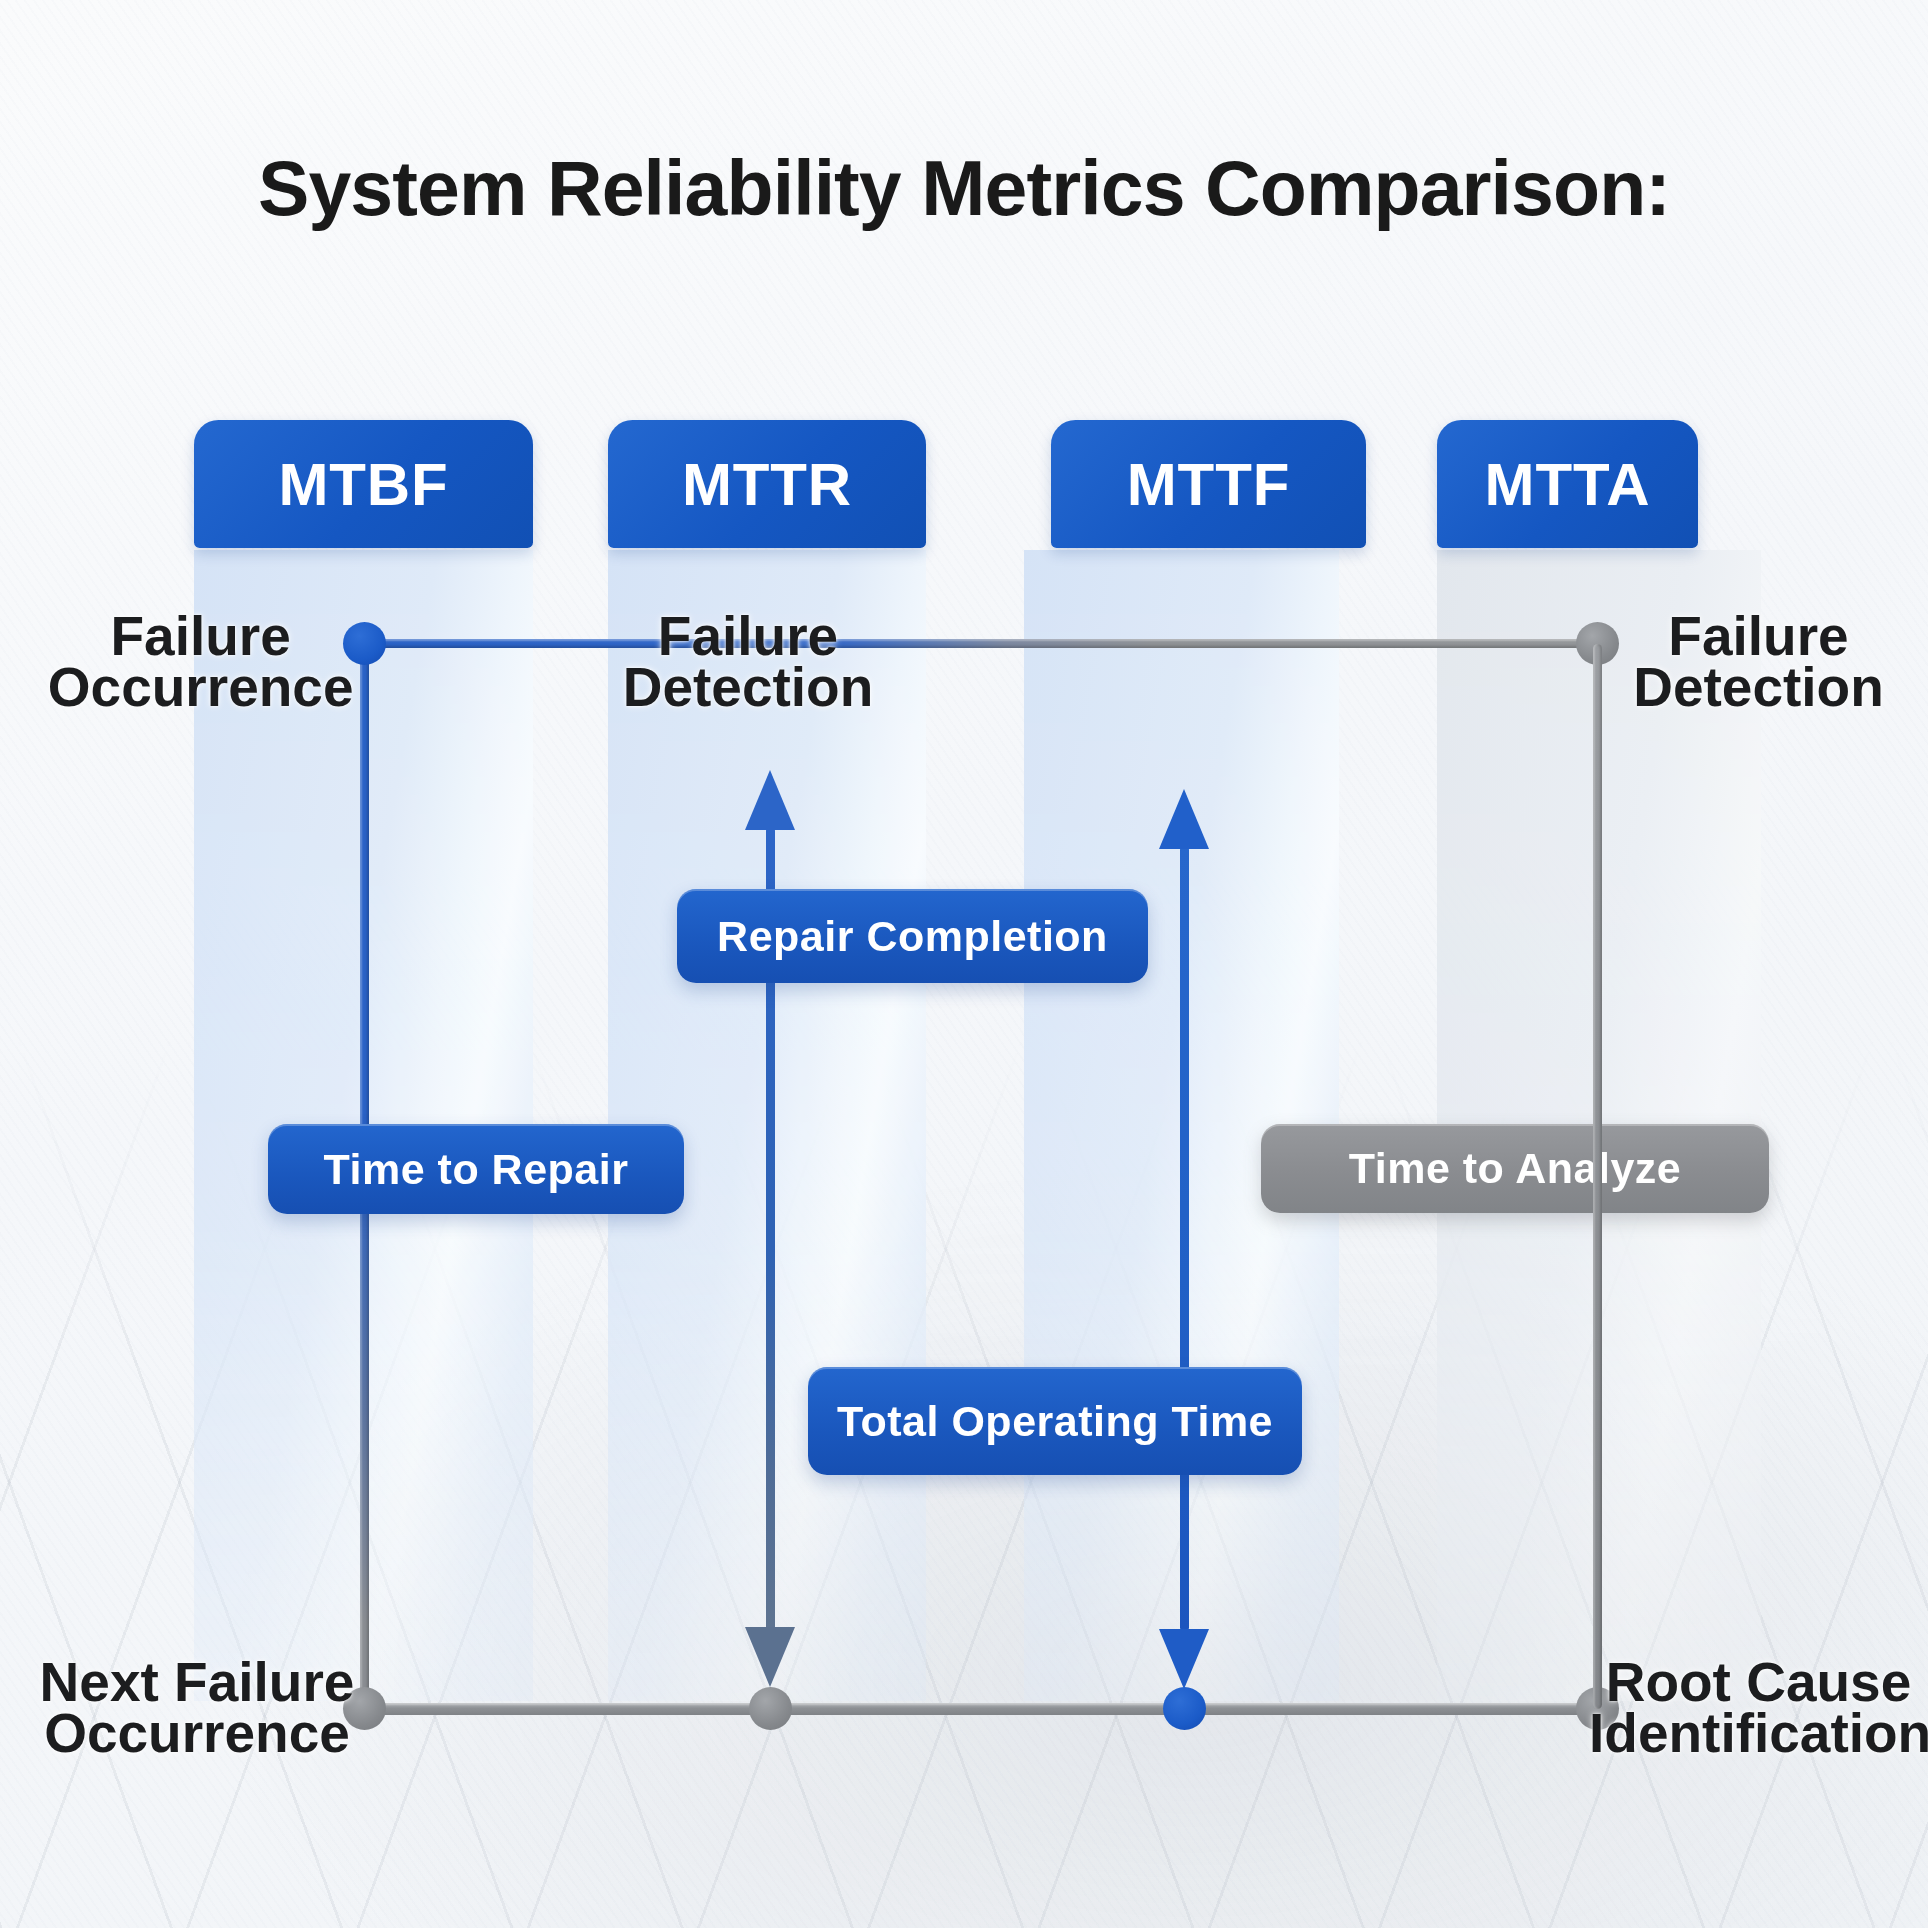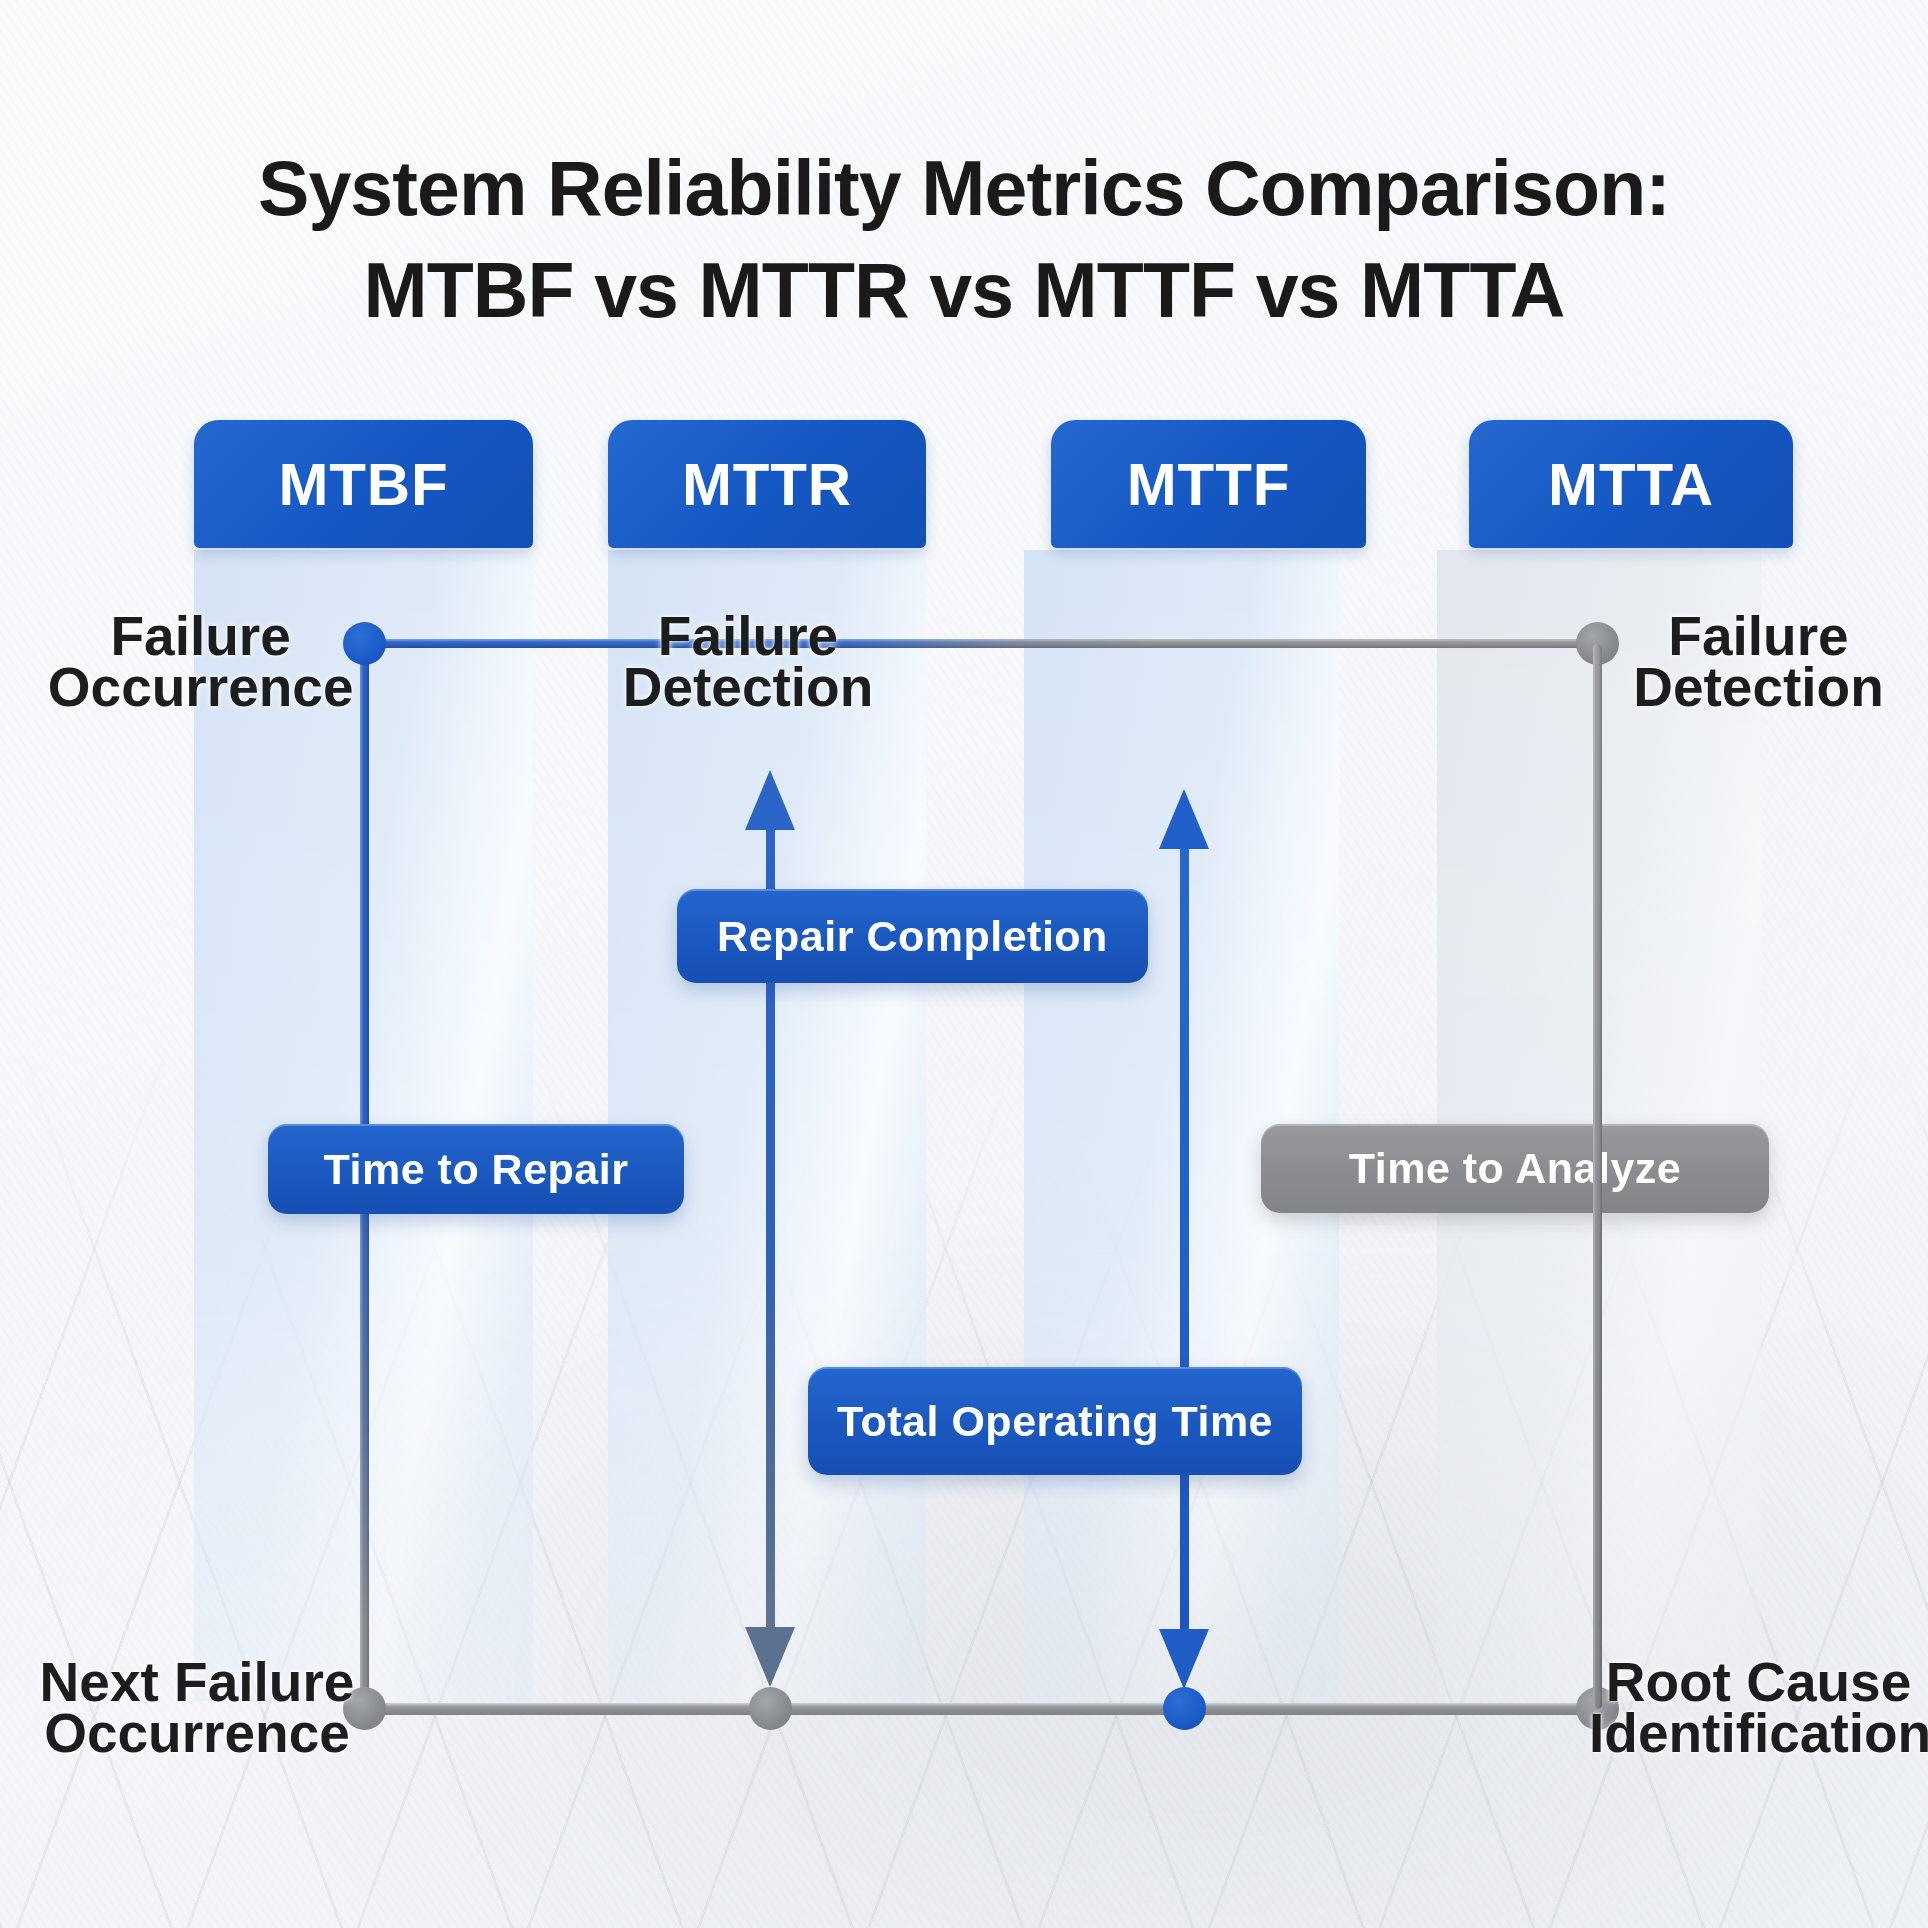--- a/index.html
+++ b/index.html
@@ -31,21 +31,21 @@
   .hdr{
     position:absolute;top:420px;height:128px;border-radius:24.5px 24.5px 5.6px 5.6px;
     background:linear-gradient(135deg,#2468d0 0%, #1557c2 55%, #1150b4 100%);
     color:#fff;font-size:60px;font-weight:700;letter-spacing:0.9px;
     display:flex;align-items:center;justify-content:center;
     box-shadow:0 5.6px 13px rgba(18,60,140,0.18);z-index:4;
   }
   .hdr-mtbf{left:194px;width:339px;}
   .hdr-mttr{left:608px;width:318px;}
   .hdr-mttf{left:1024px;width:315px;margin-left:27px;}
-  .hdr-mtta{left:1469px;width:324px;}
+  .hdr-mtta{left:1437px;width:261px;}
   
   .col{
     position:absolute;top:550px;height:1151px;z-index:1;
     background:linear-gradient(100deg,#d5e3f6 0%, #dfeaf8 45%, #eef5fc 60%, #f7fbfe 70%, #e3edf9 86%, #dce7f6 100%);
     -webkit-mask-image:linear-gradient(180deg,#000 0%, rgba(0,0,0,0.85) 60%, rgba(0,0,0,0.30) 100%);
     mask-image:linear-gradient(180deg,#000 0%, rgba(0,0,0,0.85) 60%, rgba(0,0,0,0.30) 100%);
   }
   .col-mtbf{left:194px;width:339px;}
   .col-mttr{left:608px;width:318px;}
   .col-mttf{left:1024px;width:315px;}
@@ -132,21 +132,20 @@
 </style>
 </head>
 <body>
 
 <div id="canvas">
 
   <div class="floor"></div>
 
   <div class="title">
     <div>System Reliability Metrics Comparison:</div>
-    <div>MTBF vs MTTR vs MTTF vs MTTA</div>
   </div>
 
   <div class="col col-mtbf"></div>
   <div class="col col-mttr"></div>
   <div class="col col-mttf"></div>
   <div class="col col-mtta"></div>
 
   <div class="hdr hdr-mttr">MTTR</div>
   <div class="hdr hdr-mtbf">MTBF</div>
   <div class="hdr hdr-mttf">MTTF</div>

